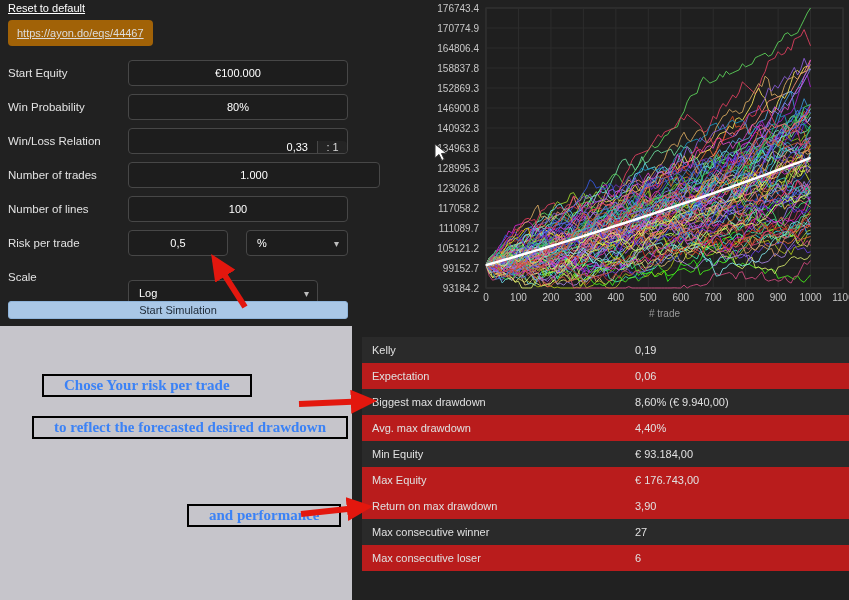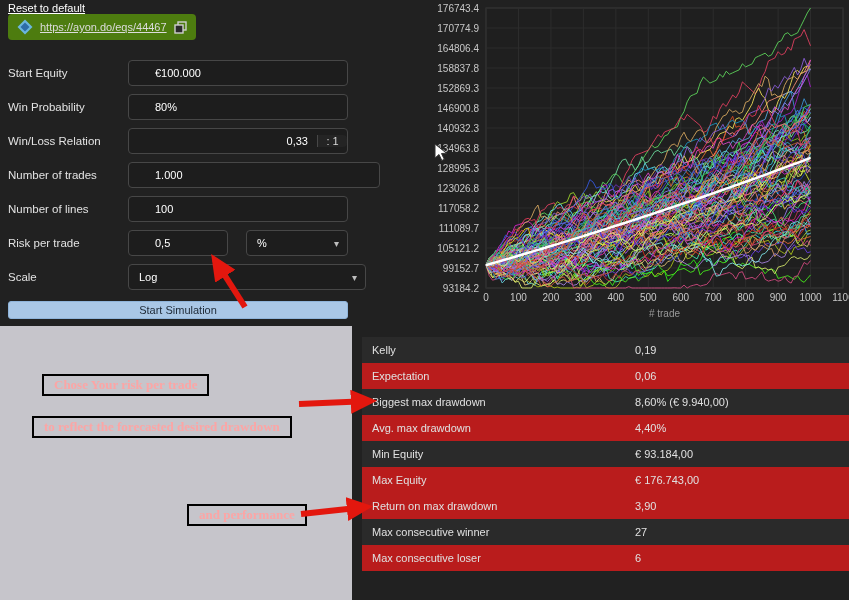--- a/index.html
+++ b/index.html
@@ -9,65 +9,65 @@
     background:#212121; overflow:hidden;
     font-family:"Liberation Sans", sans-serif;
     color:#e6e6e6;
   }
   
   .reset-link {
     position:absolute; top:2px; left:8px;
     font-size:11px; color:#ffffff; text-decoration:underline; cursor:pointer;
   }
   .url-row {
-    position:absolute; top:14px; left:8px; height:26px;
+    position:absolute; top:20px; left:8px; height:26px;
     display:inline-flex; align-items:center; gap:7px;
-    background:#4d7c0f; border-radius:4px; padding:0 9px;
+    background:#a16207; border-radius:4px; padding:0 9px;flex-direction:column;
   }
   .url-link { font-size:11px; color:#dcdcdc; text-decoration:underline; cursor:pointer; }
   .form-label {
     position:absolute; left:8px; font-size:11.5px; color:#e2e2e2; line-height:26px;
   }
   .field-box {
     position:absolute; height:26px; background:#1d1d1d;
     border:1px solid #474747; border-radius:4px;
     color:#ffffff; font-size:11px;
   }
-  input.field-box { text-align:left; padding:0 26px; outline:none; font-family:"Liberation Sans",sans-serif; }
+  input.field-box { text-align:center; padding:0 26px; outline:none; font-family:"Liberation Sans",sans-serif; }
   .combo-box {
     position:absolute; height:26px; background:#1d1d1d;
     border:1px solid #474747; border-radius:4px;
     display:flex; align-items:center; justify-content:space-between;
     font-size:11px; color:#ffffff; padding:0 8px 0 10px; cursor:pointer;
   }
   .combo-chevron { color:#bdbdbd; font-size:10px; }
   .split-input {
     position:absolute; height:26px; background:#1d1d1d;
     border:1px solid #474747; border-radius:4px;
-    display:flex; align-items:center; font-size:11px; color:#fff;
+    display:flex; align-items:flex-end; font-size:11px; color:#fff;
   }
   .split-main { flex:1; display:flex; align-items:center; justify-content:flex-end; padding-right:9px; }
   .split-suffix {
     width:30px; border-left:1px solid #474747; display:flex;
     align-items:center; justify-content:center; background:#242424;
     border-radius:0 4px 4px 0; color:#d8d8d8;
   }
   .start-button {
     position:absolute; top:301px; left:8px; width:340px; height:18px;
     background:#a9c7e6; border:1px solid #8fb4da; border-radius:3px;
     color:#1d2936; font-size:11px; font-family:"Liberation Sans",sans-serif; cursor:pointer;
   }
   .gray-area {
     position:absolute; top:326px; left:0; width:352px; height:274px;
     background:#c6c5cb;
   }
   .note-box {
     position:absolute; border:2px solid #000;
     font-family:"Liberation Serif", serif; font-weight:bold;
-    font-size:13px; color:#fca5a5; padding:1px 10px; white-space:nowrap;
+    font-size:15px; color:#3b82f6; padding:1px 20px; white-space:nowrap;
   }
   
   .chart-svg { position:absolute; top:0; left:362px; }
   .stats-table { position:absolute; top:337px; left:362px; width:487px; }
   .stat-row {
     position:relative; height:26px; display:flex; align-items:center;
     font-size:11px; color:#e0e0e0; cursor:default;
   }
   .stat-row.odd  { background:#b91c1c; }
   .stat-row.even { background:#2a2a2a; }
@@ -115,21 +115,21 @@
   <input class="field-box" style="top: 196px; left: 128px; width: 220px;" value="100">
 
   <span class="form-label" style="top:230px">Risk per trade</span>
   <input class="field-box" style="top: 230px; left: 128px; width: 100px;" value="0,5">
   <div class="combo-box" style="top:230px; left:246px; width:102px">
     <span>%</span>
     <span class="combo-chevron">▾</span>
   </div>
 
   <span class="form-label" style="top:264px">Scale</span>
-  <div class="combo-box" style="top:264px; left:128px; width:238px">
+  <div class="combo-box" style="top:280px; left:128px; width:190px">
     <span>Log</span>
     <span class="combo-chevron">▾</span>
   </div>
 
   <button class="start-button">Start Simulation</button>
 
   <div class="gray-area"></div>
   <div class="note-box" style="top:374px; left:42px">Chose Your risk per trade</div>
   <div class="note-box" style="top:416px; left:32px">to reflect the forecasted desired drawdown</div>
   <div class="note-box" style="top:504px; left:187px">and performance</div>

